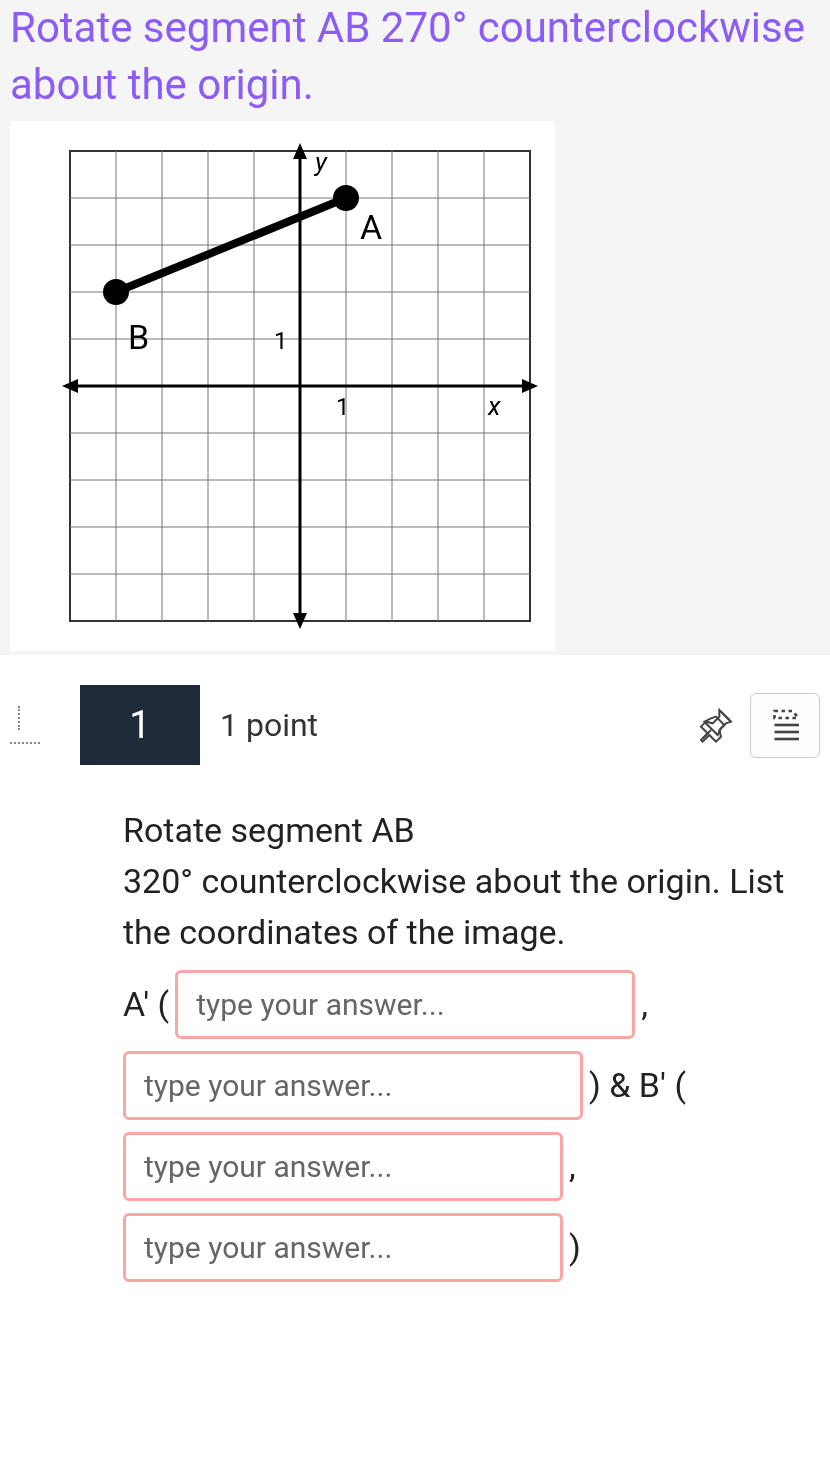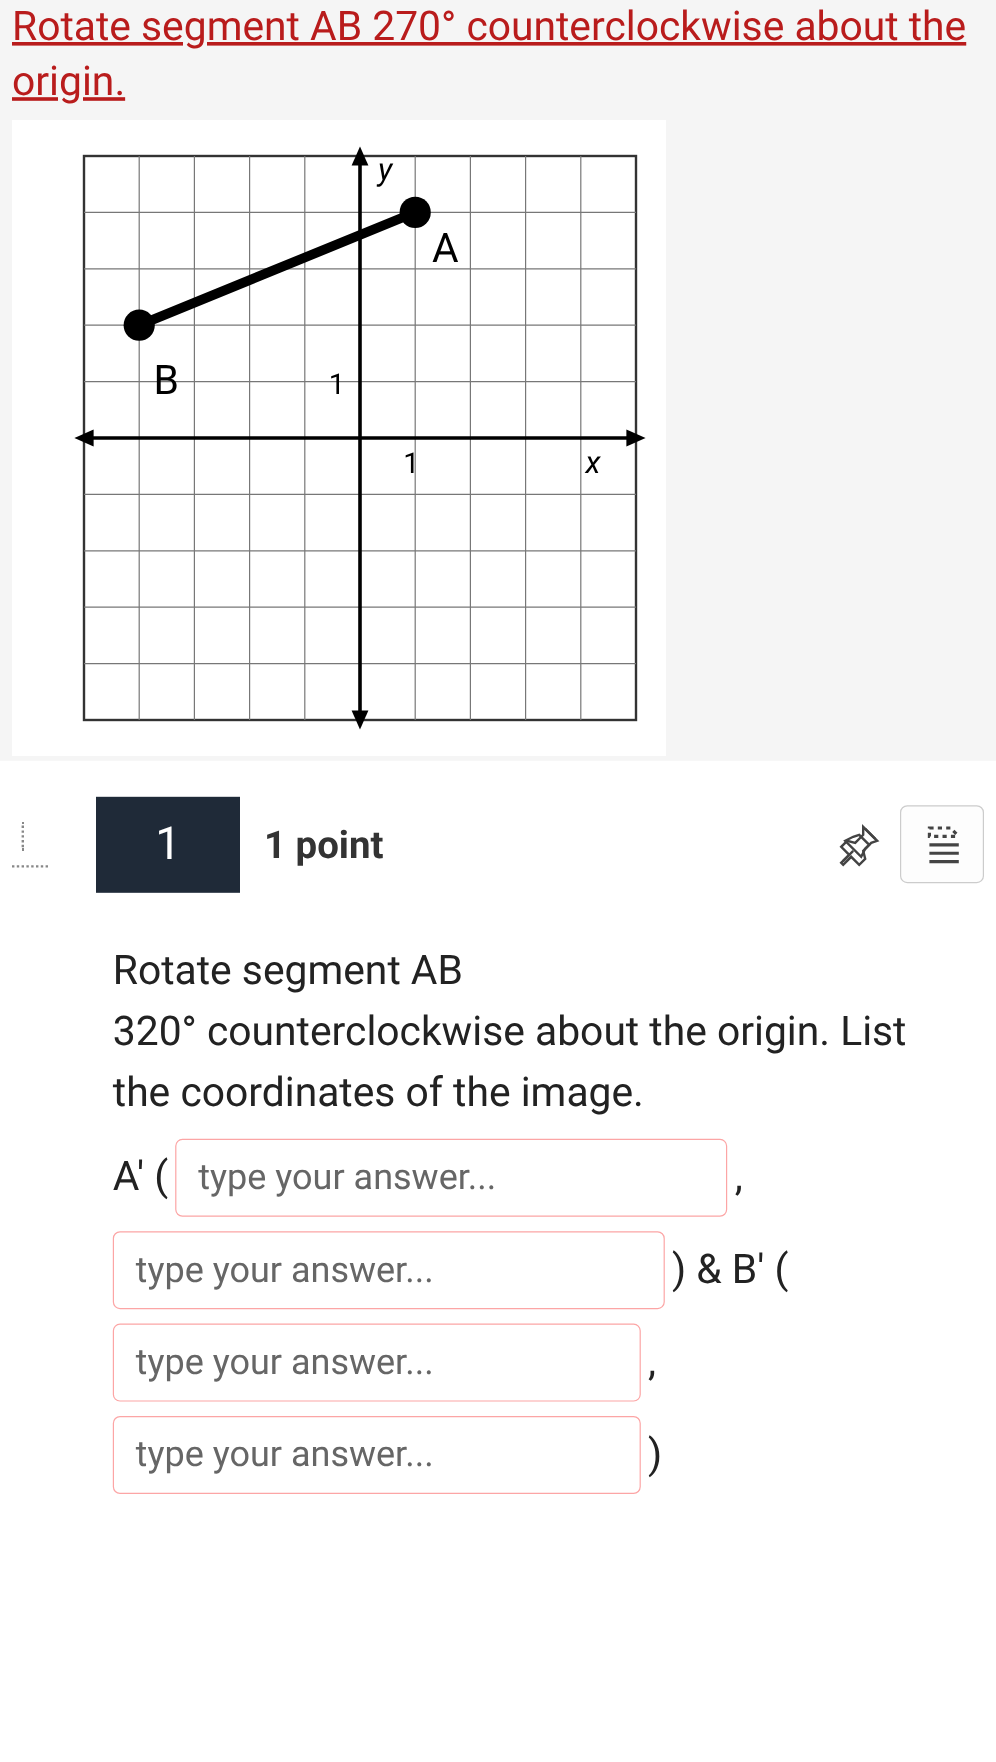--- a/index.html
+++ b/index.html
@@ -8,25 +8,24 @@
   font-family: -apple-system, BlinkMacSystemFont, "Segoe UI", Roboto, "Helvetica Neue", Arial, sans-serif;
   background: #fff;
   color: #222;
   width: 830px;
 }
 .top-section {
   background: #f5f5f5;
   padding: 0 10px 0 10px;
 }
 .prompt-text {
-  font-size: 34px;
+  font-size: 42px;
   line-height: 1.35;
-  color: #b91c1c;
+  color: #8b5cf6;
   padding-top: 0;
-  text-decoration: underline;
 }
 .graph-wrap {
   background: #fff;
   display: inline-block;
   margin-top: 8px;
 }
 svg.graph { display: block; }
 .question-section {
   padding: 30px 10px 20px 10px;
 }
@@ -60,21 +59,20 @@
   width: 120px;
   height: 80px;
   display: flex;
   align-items: center;
   justify-content: center;
   font-size: 38px;
 }
 .points {
   font-size: 32px;
   color: #333;
-  font-weight: bold;
 }
 .header-icons {
   margin-left: auto;
   display: flex;
   align-items: center;
   gap: 14px;
 }
 .pin-icon {
   width: 40px;
   height: 40px;
@@ -84,42 +82,42 @@
   width: 70px;
   height: 65px;
   border: 1px solid #ccc;
   border-radius: 6px;
   background: #fdfdfd;
   display: flex;
   align-items: center;
   justify-content: center;
 }
 .question-body {
-  margin-left: 84px;
+  margin-left: 113px;
   margin-top: 40px;
   font-size: 34px;
   line-height: 1.5;
   color: #222;
   padding-right: 10px;
 }
 .ans-line {
   display: flex;
   align-items: center;
   flex-wrap: nowrap;
   gap: 6px;
   margin-top: 12px;
 }
 .ans-label {
   font-size: 34px;
 }
 .ans-input {
   font-size: 30px;
   color: #555;
   padding: 14px 18px;
-  border: 1px solid #fca5a5;
+  border: 3px solid #fca5a5;
   border-radius: 6px;
   font-family: inherit;
 }
 .ans-input::placeholder { color: #666; }
 .w460 { width: 460px; }
 .w440 { width: 440px; }
 .trailing { font-size: 34px; }
 </style>
 </head>
 <body>

